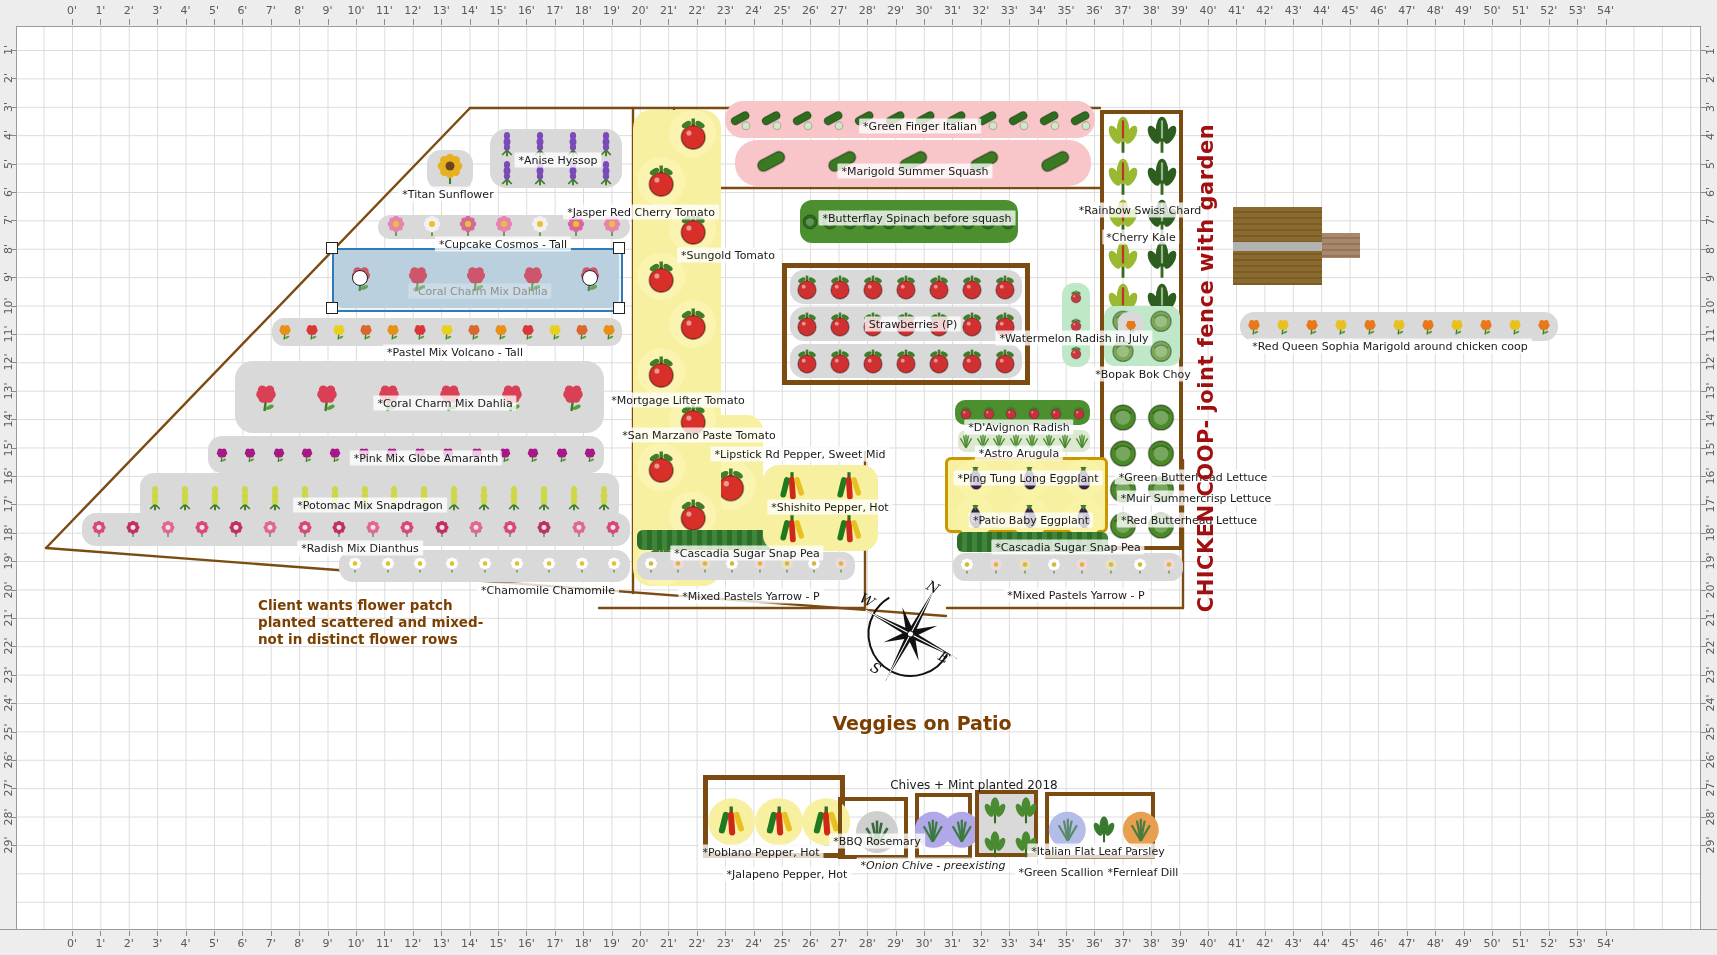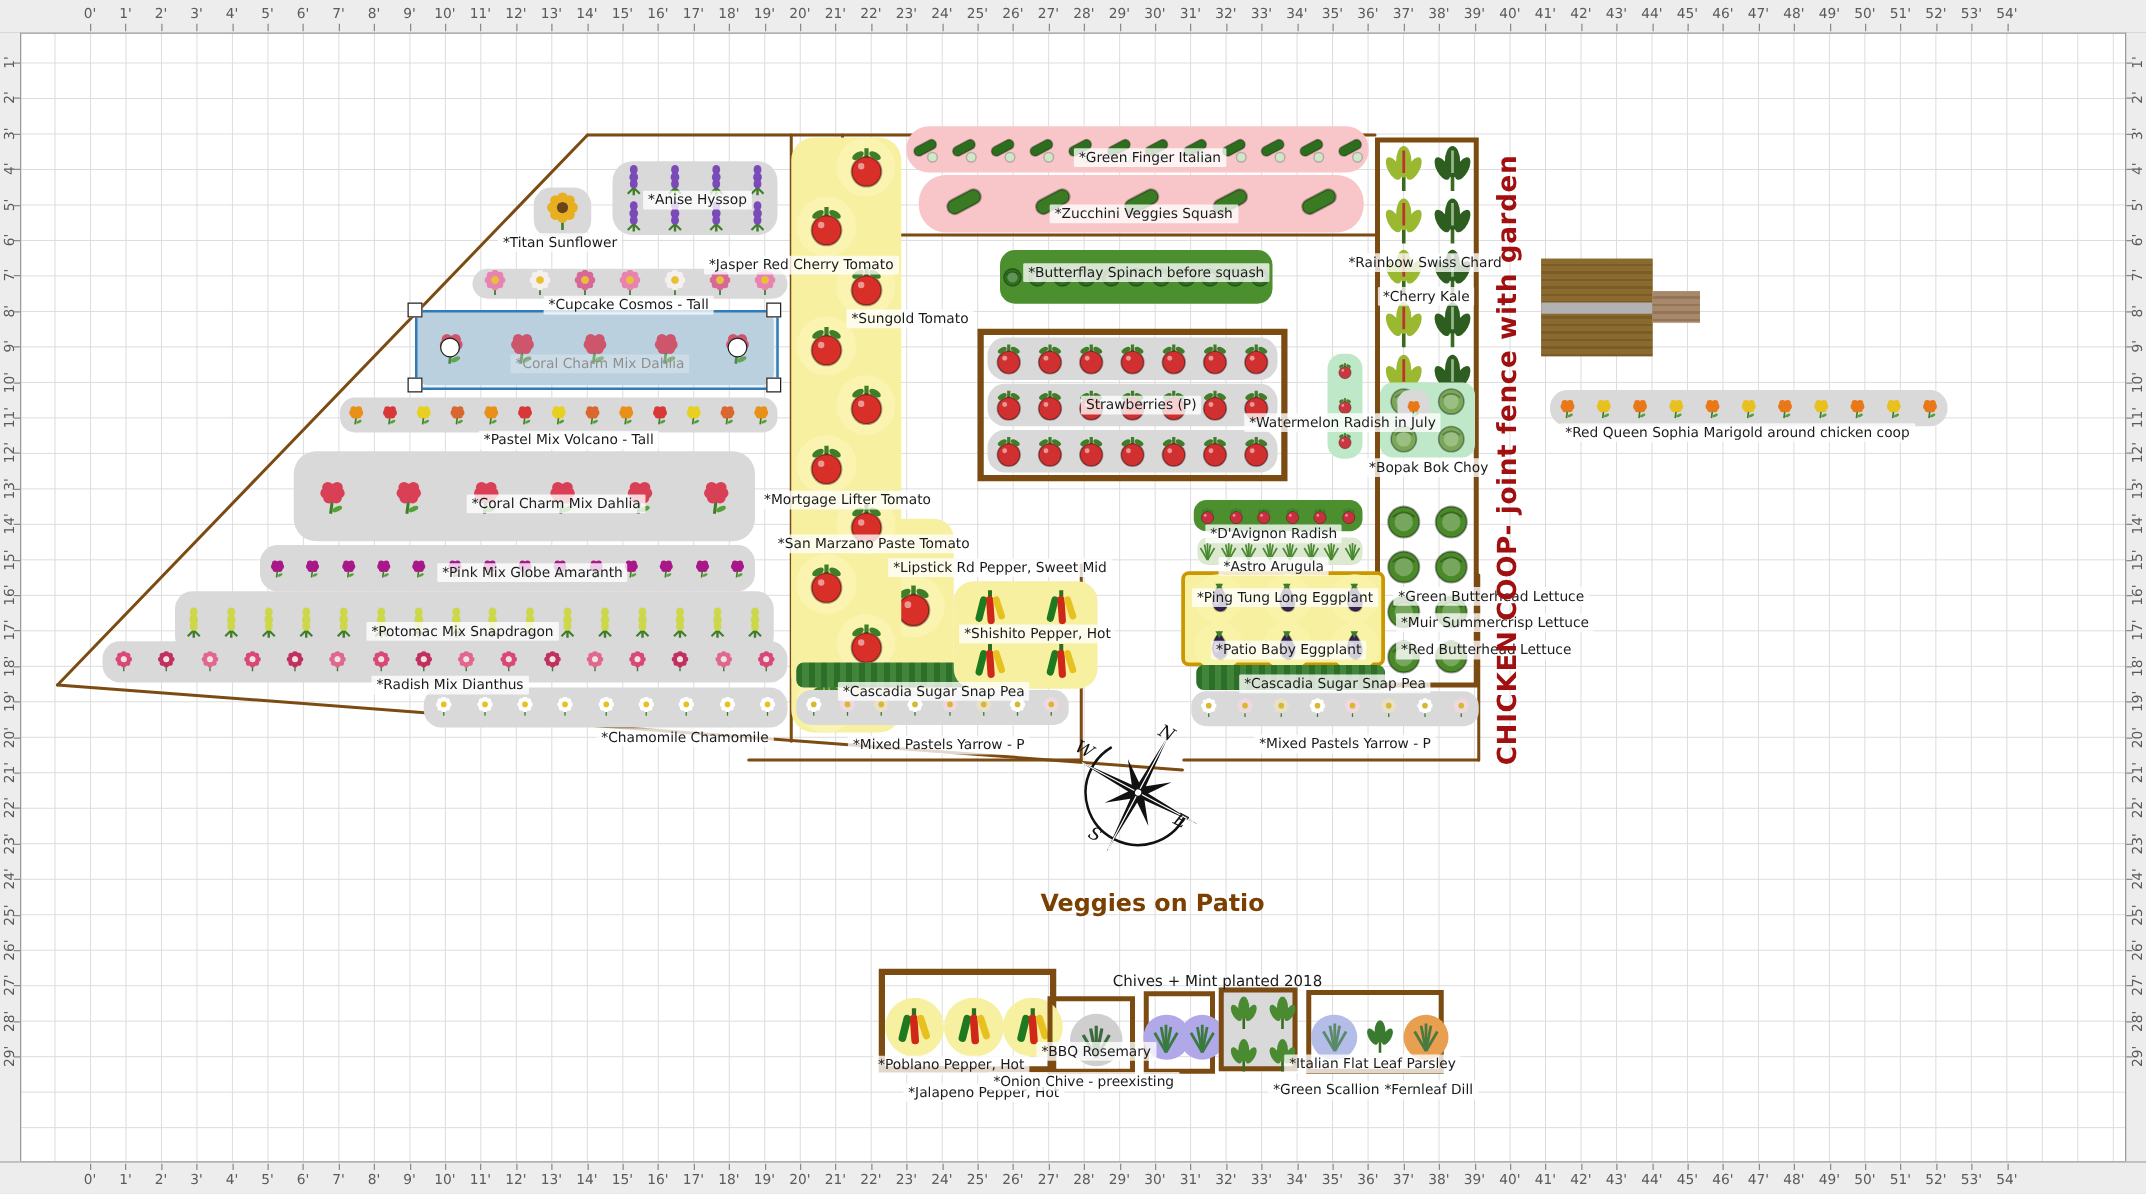--- a/index.html
+++ b/index.html
@@ -2811,34 +2811,39 @@
        <circle cx="62.5" cy="75" r="3" fill="#fff" stroke="#111"></circle>
      </g>
       </svg>
     <span class="cdir" style="left:79px;top:20px;">N</span>
     <span class="cdir" style="left:91px;top:90px;">E</span>
     <span class="cdir" style="left:23px;top:101px;">S</span>
     <span class="cdir" style="left:12px;top:33px;">W</span>
   </div>
 
 
+  <div id="clientNote">
+    <div>Client wants flower patch</div>
+    <div>planted scattered and mixed-</div>
+    <div>not in distinct flower rows</div>
+  </div>
 
   <div id="patioTitle">Veggies on Patio</div>
   <div id="coopText">CHICKEN COOP- joint fence with garden</div>
 
   <div id="selection" style="left: 332px; top: 248px; width: 287px; height: 60px;"></div>
   <div id="labels">
       <div class="chip" style="left: 558px; top: 160px;">*Anise Hyssop</div>
       <div class="chip" style="left: 448px; top: 194px;">*Titan Sunflower</div>
       <div class="chip" style="left: 641px; top: 212px;">*Jasper Red Cherry Tomato</div>
       <div class="chip" style="left: 503px; top: 244px;">*Cupcake Cosmos - Tall</div>
       <div class="chip ghost" style="left: 480px; top: 291px;">*Coral Charm Mix Dahlia</div>
       <div class="chip" style="left: 728px; top: 255px;">*Sungold Tomato</div>
       <div class="chip" style="left: 920px; top: 126px;">*Green Finger Italian</div>
-      <div class="chip" style="left: 915px; top: 171px;">*Zucchini Veggies Squash</div>
+      <div class="chip" style="left: 915px; top: 171px;">*Marigold Summer Squash</div>
       <div class="chip" style="left: 917px; top: 218px;">*Butterflay Spinach before squash</div>
       <div class="chip" style="left: 1140px; top: 210px;">*Rainbow Swiss Chard</div>
       <div class="chip" style="left: 1141px; top: 237px;">*Cherry Kale</div>
       <div class="chip" style="left: 913px; top: 324px;">Strawberries (P)</div>
       <div class="chip" style="left: 1074px; top: 338px;">*Watermelon Radish in July</div>
       <div class="chip" style="left: 1143px; top: 374px;">*Bopak Bok Choy</div>
       <div class="chip" style="left: 455px; top: 352px;">*Pastel Mix Volcano - Tall</div>
       <div class="chip" style="left: 1390px; top: 346px;">*Red Queen Sophia Marigold around chicken coop</div>
       <div class="chip" style="left: 445px; top: 403px;">*Coral Charm Mix Dahlia</div>
       <div class="chip" style="left: 678px; top: 400px; text-align: center;">*Mortgage Lifter Tomato</div>
@@ -2857,21 +2862,21 @@
       <div class="chip" style="left: 360px; top: 548px;">*Radish Mix Dianthus</div>
       <div class="chip" style="left: 747px; top: 553px;">*Cascadia Sugar Snap Pea</div>
       <div class="chip" style="left: 1068px; top: 547px;">*Cascadia Sugar Snap Pea</div>
       <div class="chip" style="left: 548px; top: 590px;">*Chamomile Chamomile</div>
       <div class="chip" style="left: 751px; top: 596px;">*Mixed Pastels Yarrow - P</div>
       <div class="chip" style="left: 1076px; top: 595px;">*Mixed Pastels Yarrow - P</div>
       <div class="chip plain" style="left: 974px; top: 785px;">Chives + Mint planted 2018</div>
       <div class="chip" style="left: 761px; top: 852px;">*Poblano Pepper, Hot</div>
       <div class="chip" style="left: 877px; top: 841px;">*BBQ Rosemary</div>
       <div class="chip" style="left: 787px; top: 874px;">*Jalapeno Pepper, Hot</div>
-      <div class="chip" style="left: 867px; top: 865px;">*Onion Chive - preexisting</div>
+      <div class="chip" style="left: 933px; top: 865px; font-style: italic;">*Onion Chive - preexisting</div>
       <div class="chip" style="left: 1098px; top: 851px;">*Italian Flat Leaf Parsley</div>
       <div class="chip" style="left: 1061px; top: 872px;">*Green Scallion</div>
       <div class="chip" style="left: 1143px; top: 872px;">*Fernleaf Dill</div>
     </div>
 
   <div class="ruler top" id="rulerTop">
       <span class="rlabel" style="left: 72px; top: 4px; transform: translateX(-50%);">0'</span>
       <i class="tick" style="left: 72px; top: 19px; width: 1px; height: 6px;"></i>
       <span class="rlabel" style="left: 100.4px; top: 4px; transform: translateX(-50%);">1'</span>
       <i class="tick" style="left: 100.4px; top: 19px; width: 1px; height: 6px;"></i>

